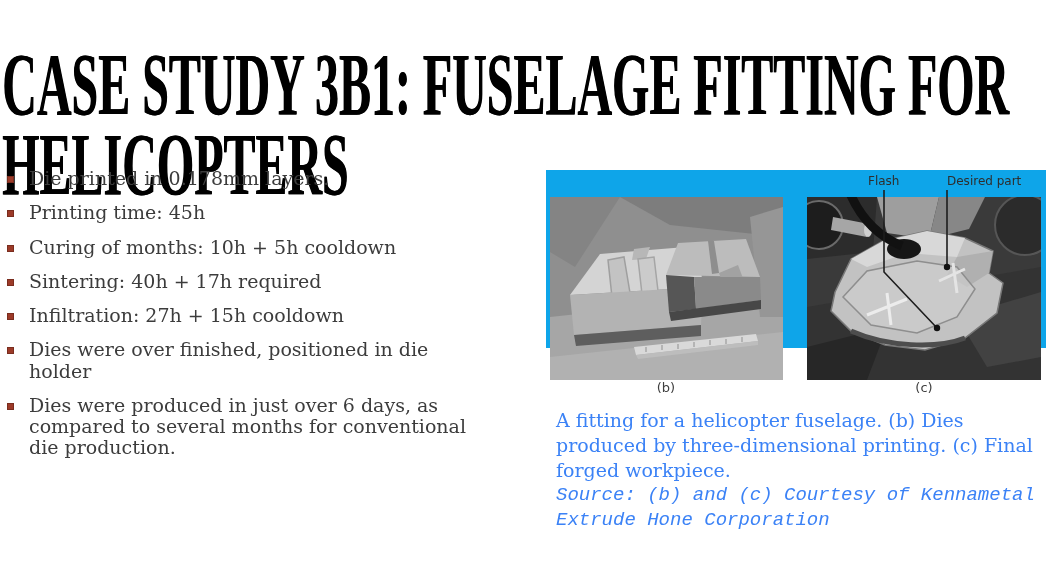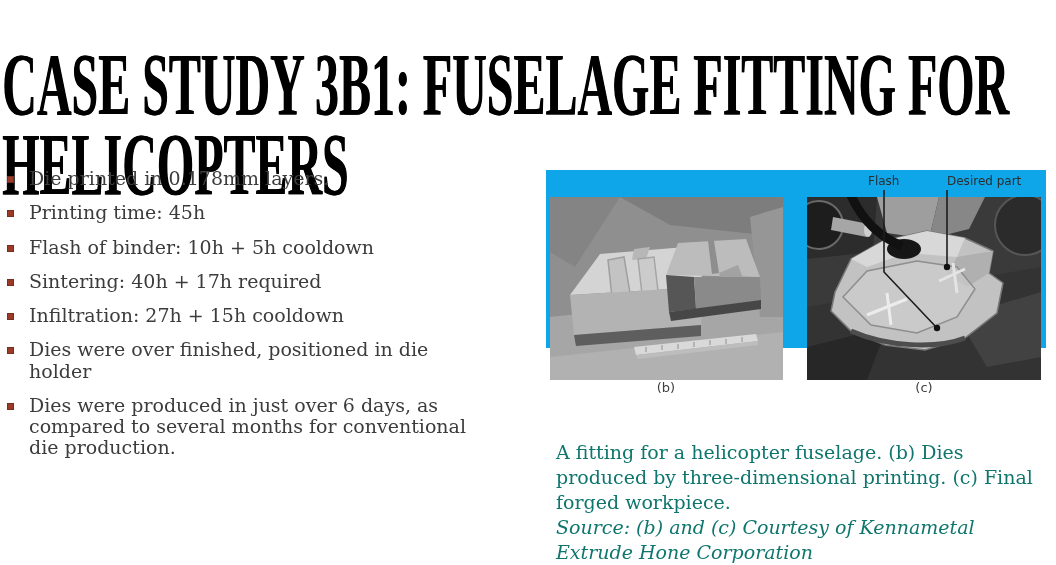--- a/index.html
+++ b/index.html
@@ -30,38 +30,38 @@
        font-size:12px;color:#2e2e2e;white-space:nowrap;}
   .ann-flash{left:322px;}
   .ann-desired{left:371px;margin-left:30px;}
   .sublabel{position:absolute;top:210px;font-family:"DejaVu Sans","Liberation Sans",sans-serif;
             font-size:13px;color:#3f3f3f;width:240px;text-align:center;}
   .sublabel-b{left:0px;}
   .sublabel-c{left:258px;}
   .leaders{position:absolute;left:0;top:0;pointer-events:none;}
 
   
-  .caption{position:absolute;left:556px;top:440px;width:494px;
-           font-size:19px;line-height:25px;color:#0f766e;}
-  .caption .src{display:block;font-style:italic;}
+  .caption{position:absolute;left:556px;top:408px;width:494px;
+           font-size:19px;line-height:25px;color:#3b82f6;}
+  .caption .src{display:block;font-style:italic;font-family:Liberation Mono, monospace;}
 </style>
 </head>
 <body>
 
 <div class="slide">
 
   <h1 class="title">
     <span class="tline">CASE STUDY 3B1: FUSELAGE FITTING FOR</span>
     <span class="tline">HELICOPTERS</span>
   </h1>
 
   <ul class="bullets">
     <li><span class="sq"></span><span>Die printed in 0.178mm layers.</span></li>
     <li><span class="sq"></span><span>Printing time: 45h</span></li>
-    <li><span class="sq"></span><span>Flash of binder: 10h + 5h cooldown</span></li>
+    <li><span class="sq"></span><span>Curing of months: 10h + 5h cooldown</span></li>
     <li><span class="sq"></span><span>Sintering: 40h + 17h required</span></li>
     <li><span class="sq"></span><span>Infiltration: 27h + 15h cooldown</span></li>
     <li><span class="sq"></span><span>Dies were over finished, positioned in die holder</span></li>
     <li><span class="sq"></span></li>
     <li><span class="sq"></span><span>Dies were produced in just over 6 days, as compared to several months for conventional die production.</span></li>
   </ul>
 
   <div class="figpanel">
 
     <svg class="photo photo-b" width="233" height="183" viewBox="0 0 233 183">

